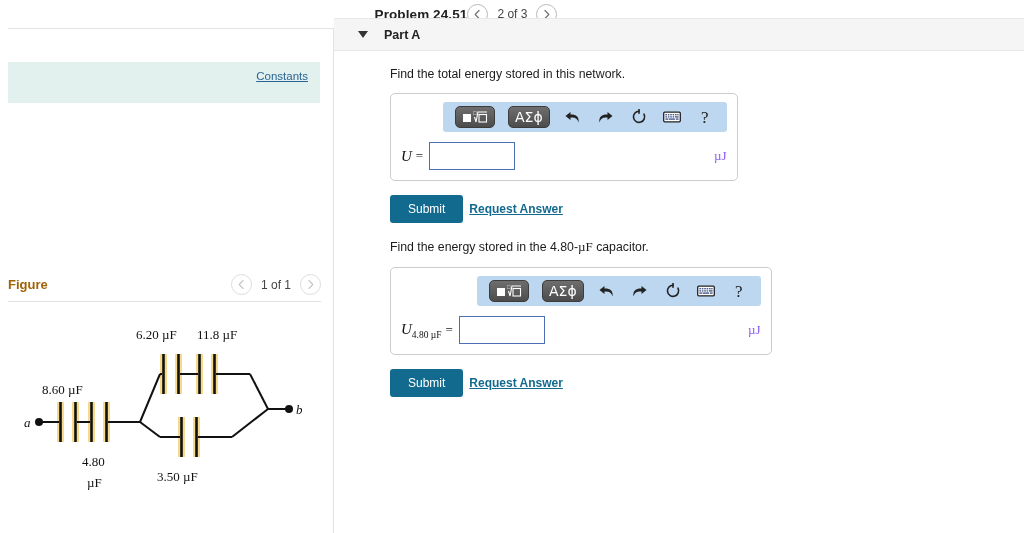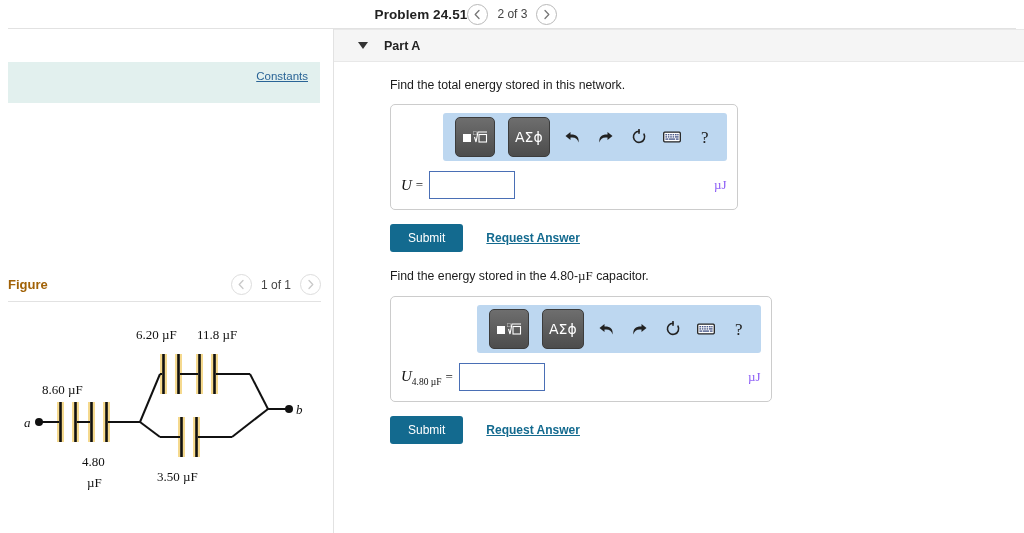--- a/index.html
+++ b/index.html
@@ -141,21 +141,21 @@
   .figure-area {
     position: absolute;
     left: 0px; top: 280px;
     width: 333px;
     height: 215px;
   }
 
   
   .right-col {
     position: absolute;
-    left: 334px; top: 29px;
+    left: 334px; top: 18px;
     width: 690px;
     height: 504px;
   }
   .part-header {
     background: #f5f5f5;
     height: 33px;
     display: flex;
     align-items: center;
     padding-left: 24px;
     box-sizing: border-box;
@@ -198,21 +198,21 @@
     align-items: center;
     gap: 13px;
     padding: 4px 12px;
     margin-left: 42px;
     width: fit-content;
   }
   .tool-btn {
     background: linear-gradient(#6e6e6e, #4c4c4c);
     border: 1px solid #3c3c3c;
     border-radius: 5px;
-    height: 40px;
+    height: 22px;
     min-width: 38px;
     display: flex;
     align-items: center;
     justify-content: center;
     color: #ffffff;
     padding: 0 6px;
     box-sizing: border-box;
   }
   .tool-btn .glyph-sigma {
     font-family: "DejaVu Sans", sans-serif;
@@ -270,21 +270,21 @@
     font-family: "Liberation Serif", serif;
     font-size: 13px;
     color: #8b5cf6;
     margin-left: auto;
     padding-left: 20px;
   }
 
   .actions {
     display: flex;
     align-items: center;
-    gap: 23px;
+    gap: 6px;
     margin-top: 14px;
   }
   .submit-btn {
     background: #136a8f;
     color: #ffffff;
     border: none;
     border-radius: 3px;
     font-family: "Liberation Sans", sans-serif;
     font-size: 12px;
     padding: 7px 18px;

